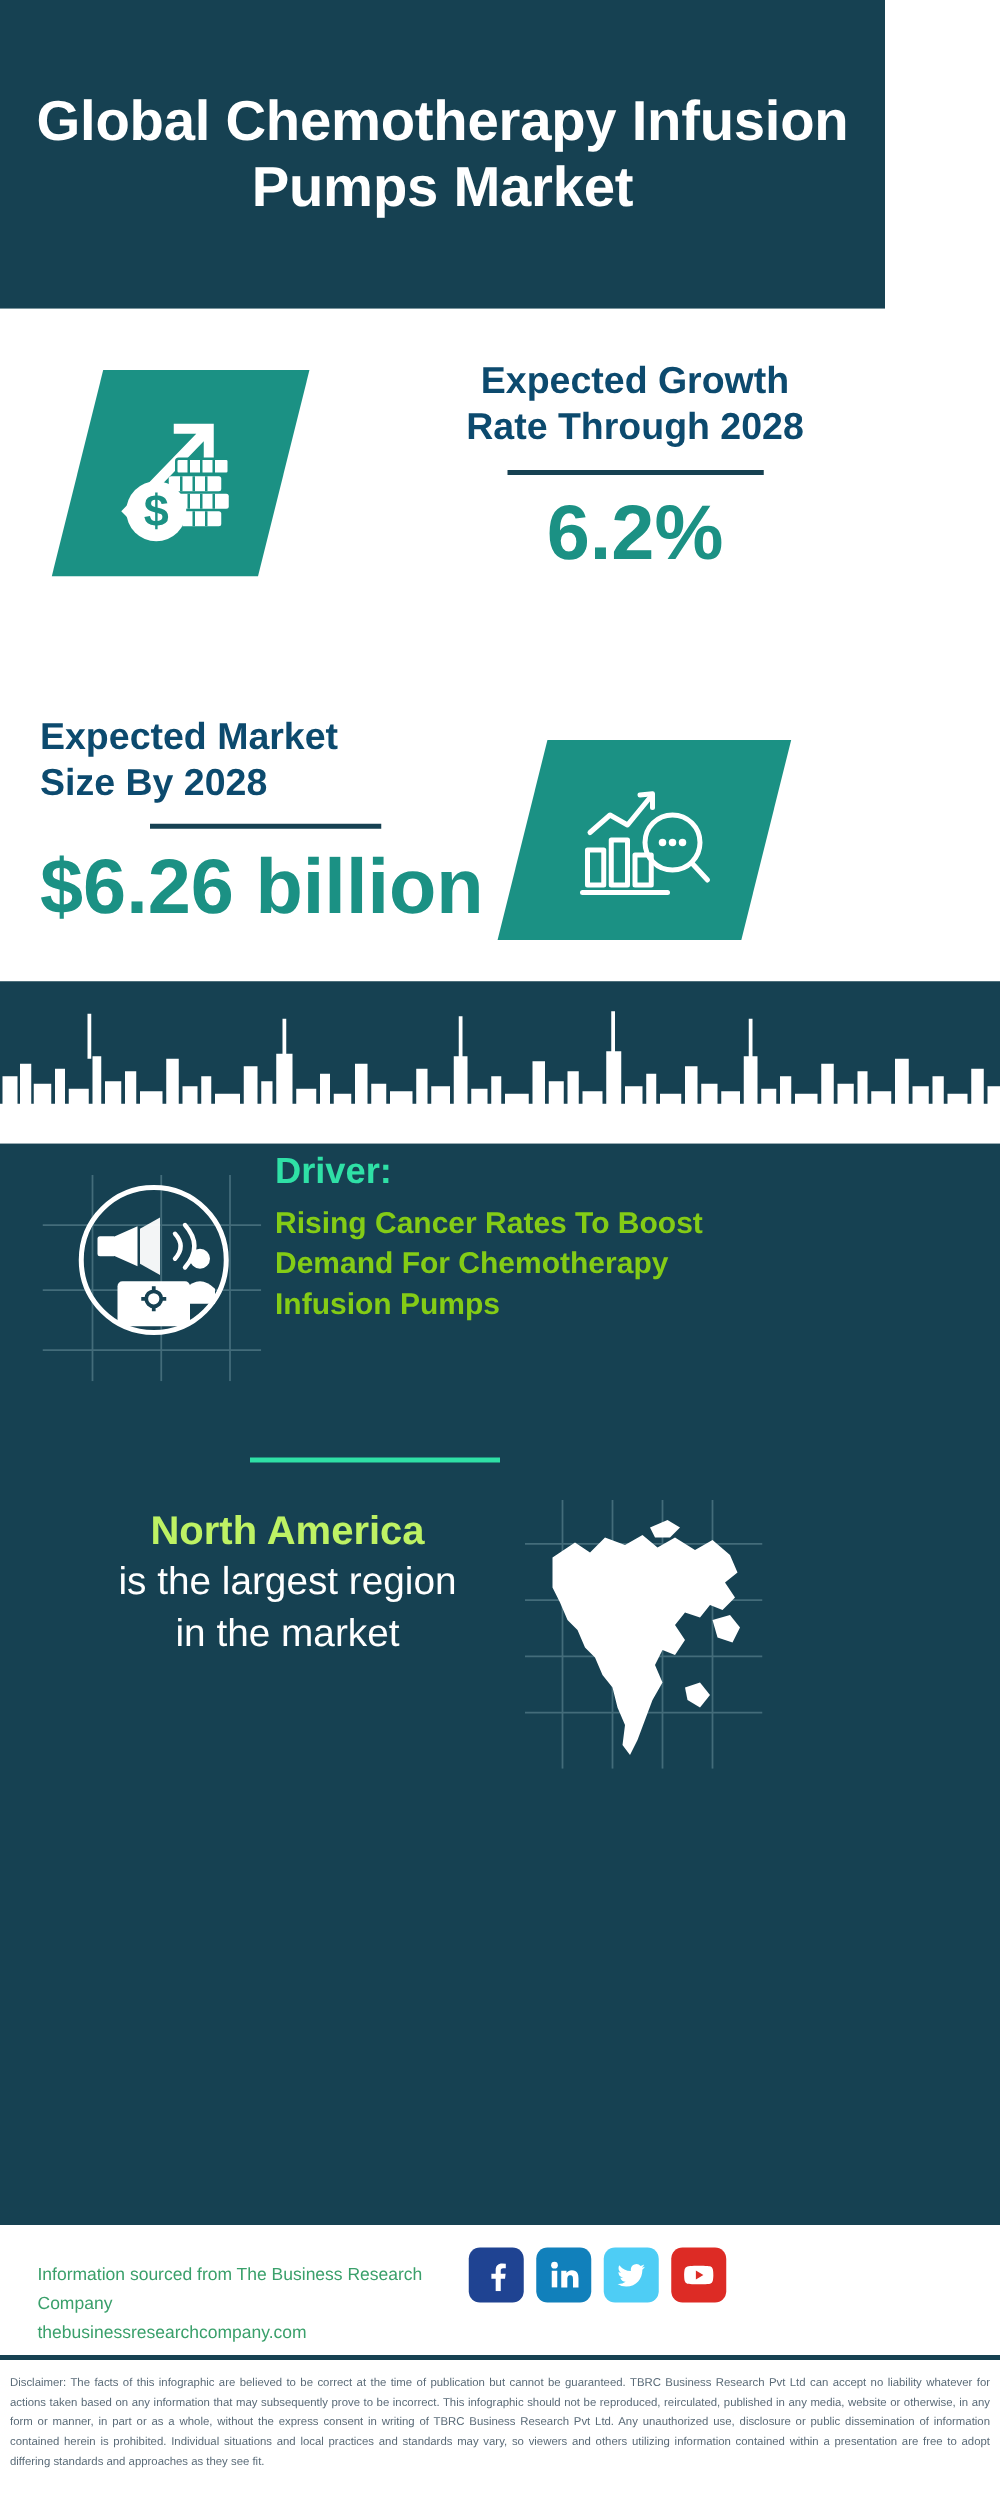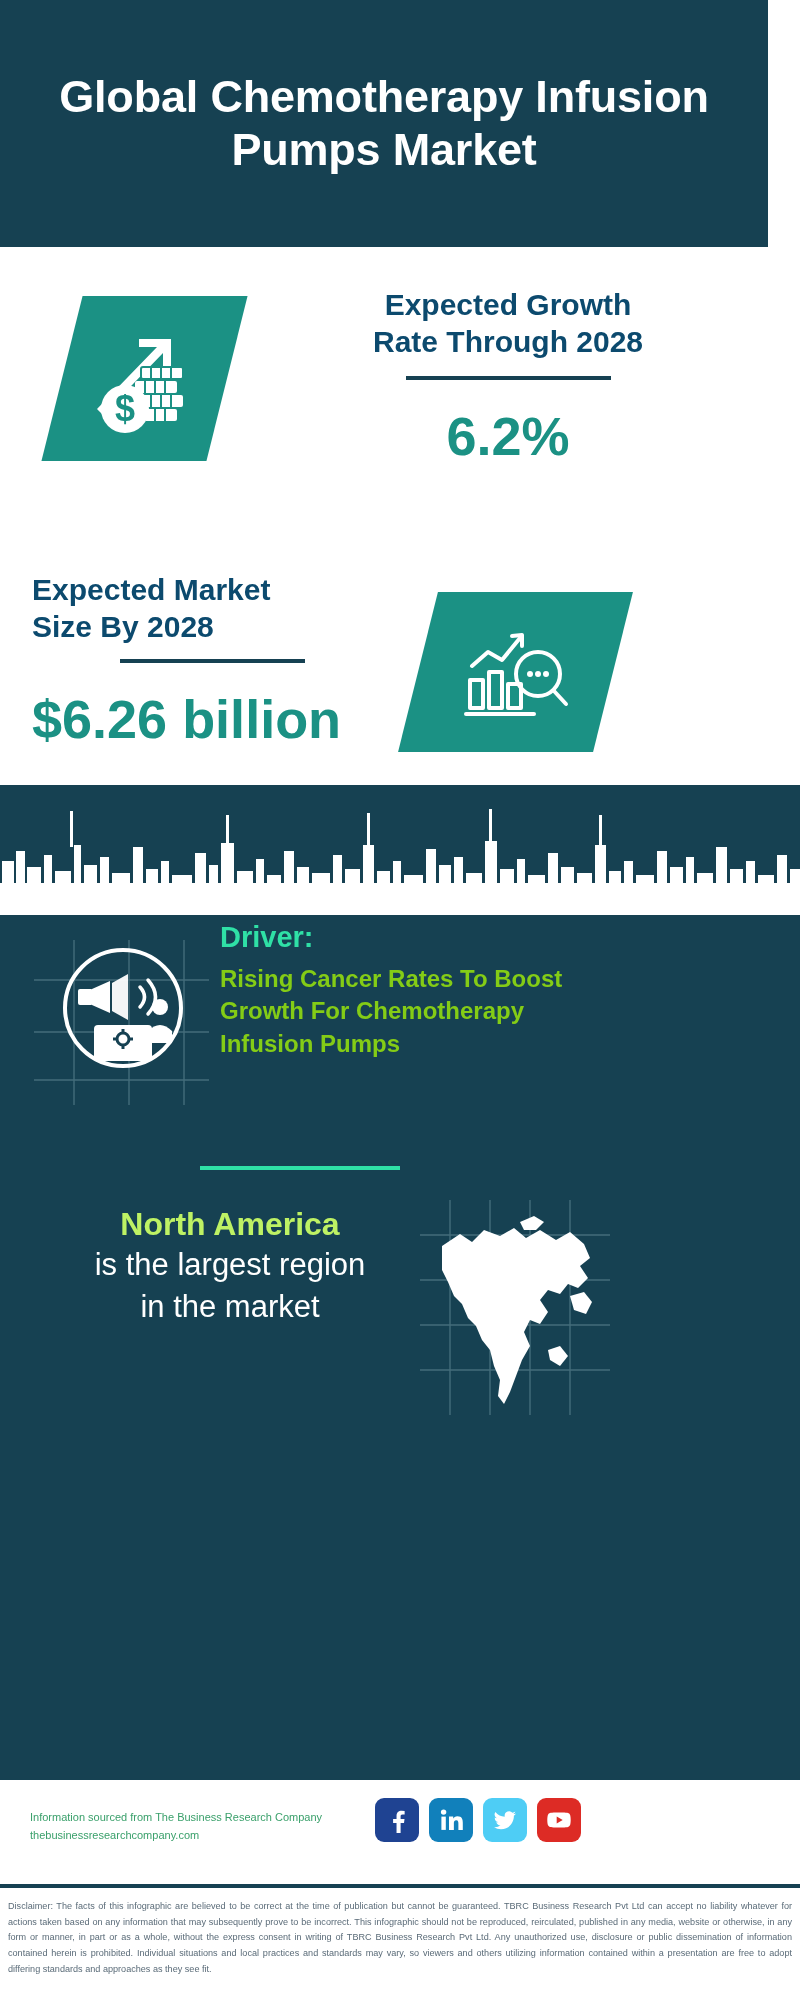--- a/index.html
+++ b/index.html
@@ -7,21 +7,21 @@
   body {
     font-family:"Liberation Sans", sans-serif;
     background:#ffffff;
     position:relative;
     overflow:hidden;
   }
   .page { position:relative; width:800px; height:2000px; background:#fff; }
 
   
   .header {
-    position:absolute; top:0; left:0; width:768px; height:247px;
+    position:absolute; top:0; left:0; width:708px; height:247px;
     background:#164152;
     display:flex; align-items:center; justify-content:center;
   }
   .header h1 {
     color:#ffffff;
     font-size:45px;
     font-weight:bold;
     line-height:1.16;
     text-align:center;
     letter-spacing:-0.2px;
@@ -44,21 +44,21 @@
   .growth-text {
     position:absolute; left:278px; top:40px; width:460px; text-align:center;
   }
   .lbl-dark {
     color:#0c4a6e; font-size:30px; font-weight:bold; line-height:1.22;
   }
   .rule-dark {
     width:205px; height:4px; background:#164152; margin:16px auto 0 auto;
   }
   .val-teal {
-    color:#1b9184; font-size:54px; font-weight:bold; line-height:1.05; margin-top:28px;
+    color:#1b9184; font-size:62px; font-weight:bold; line-height:1.05; margin-top:14px;
   }
 
   
   .sec-size { position:absolute; top:560px; left:0; width:800px; height:225px; background:#fff; }
   .size-text { position:absolute; left:32px; top:12px; width:360px; text-align:left; }
   .rule-dark2 { width:185px; height:4px; background:#164152; margin:14px auto 0 auto; }
   .para-size { top:32px; left:418px; width:195px; height:160px; }
   .icon-size {
     position:absolute; top:32px; left:418px; width:195px; height:160px;
     display:flex; align-items:center; justify-content:center;
@@ -95,21 +95,21 @@
   .map-wrap { position:absolute; left:420px; top:415px; width:190px; height:215px; }
 
   
   .footer {
     position:absolute; top:1780px; left:0; width:800px; height:105px;
     background:#ffffff;
     display:flex; align-items:center;
   }
   .footer-src {
     position:absolute; left:30px; top:28px; width:350px;
-    color:#3aa06b; font-size:11px; line-height:1.65;
+    color:#3aa06b; font-size:14px; line-height:1.65;
   }
   .socials { position:absolute; left:375px; top:18px; display:flex; gap:10px; }
   .soc { width:44px; height:44px; border-radius:9px; display:flex; align-items:center; justify-content:center; }
   .soc svg { display:block; }
 
   .fbar { position:absolute; top:1884px; left:0; width:800px; height:4px; background:#164152; }
   .disclaimer {
     position:absolute; top:1895px; left:0; width:800px; padding:4px 8px 0 8px;
     color:#5a6b78; font-size:9.1px; line-height:1.72; text-align:justify;
     font-family:"Liberation Sans", sans-serif;
@@ -302,21 +302,21 @@
           <circle cx="112" cy="74" r="8"></circle>
           <path d="M100 98 q12 -12 24 0 v12 h-24 z"></path>
         </g>
       </svg>
     </div>
 
     <div class="driver-text">
       <div class="driver-title">Driver:</div>
       <div class="driver-body">
         <div>Rising Cancer Rates To Boost</div>
-        <div>Growth For Chemotherapy</div>
+        <div>Demand For Chemotherapy</div>
         <div>Infusion Pumps</div>
       </div>
     </div>
 
     <div class="mint-rule"></div>
 
     <div class="region-text">
       <div class="region-name">North America</div>
       <div class="region-sub">is the largest region</div>
       <div class="region-sub">in the market</div>

